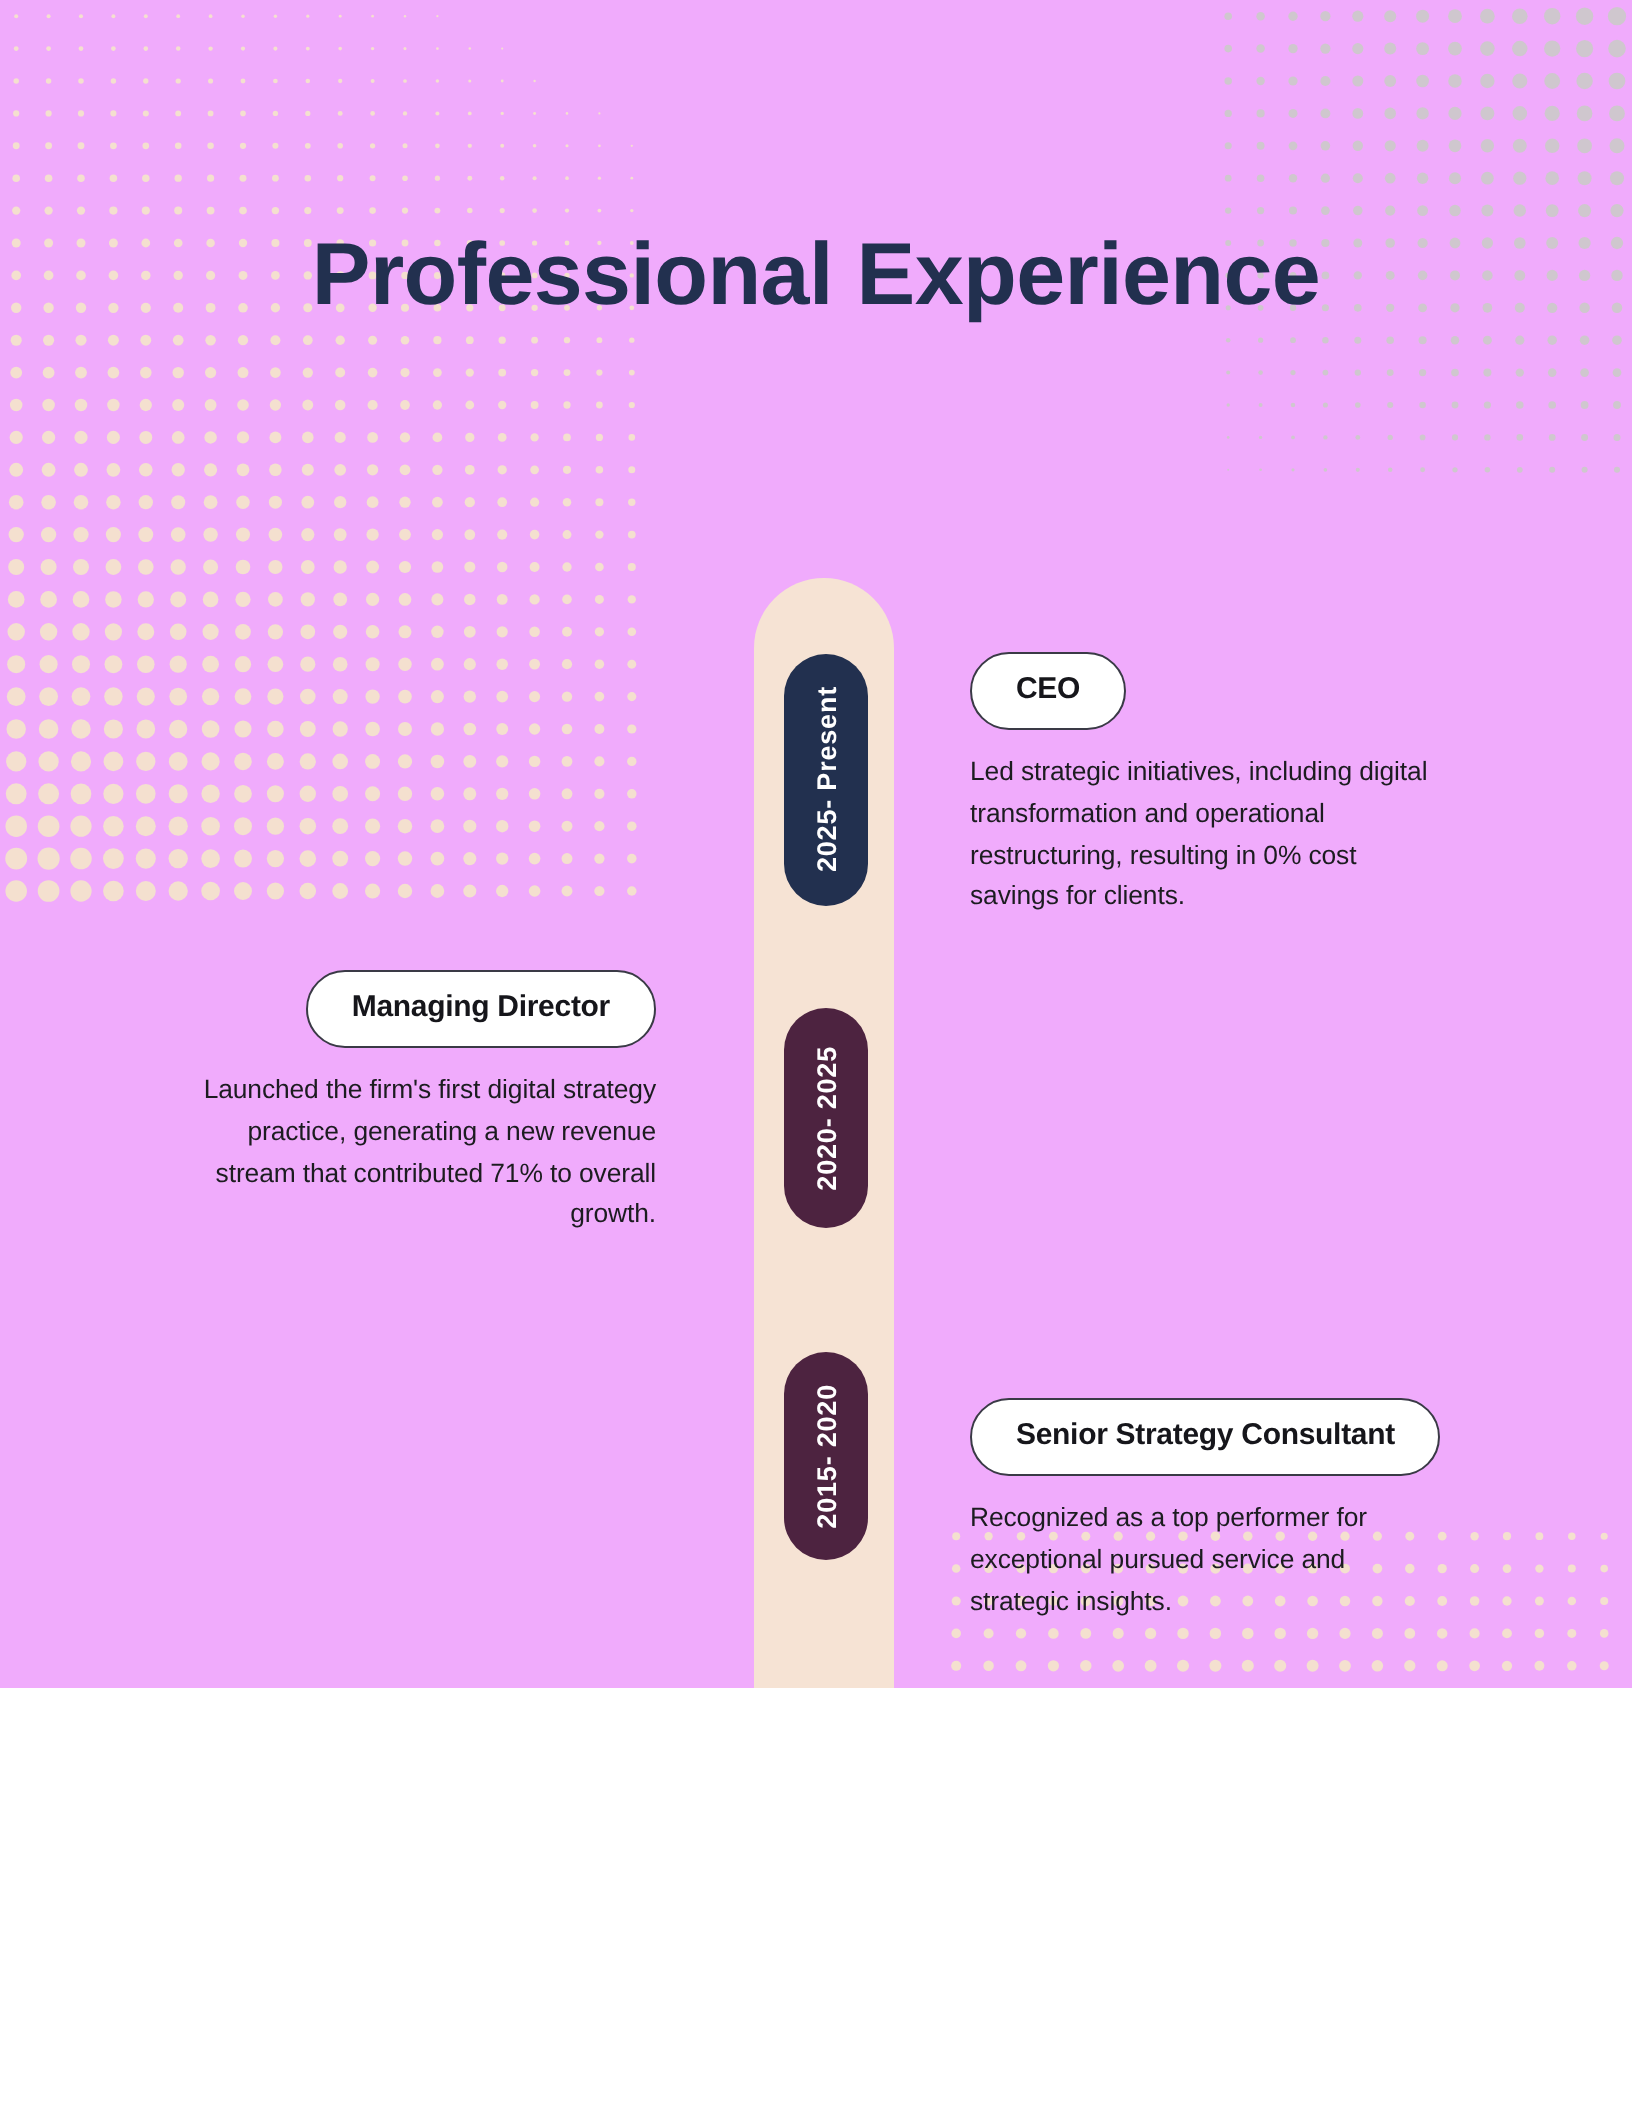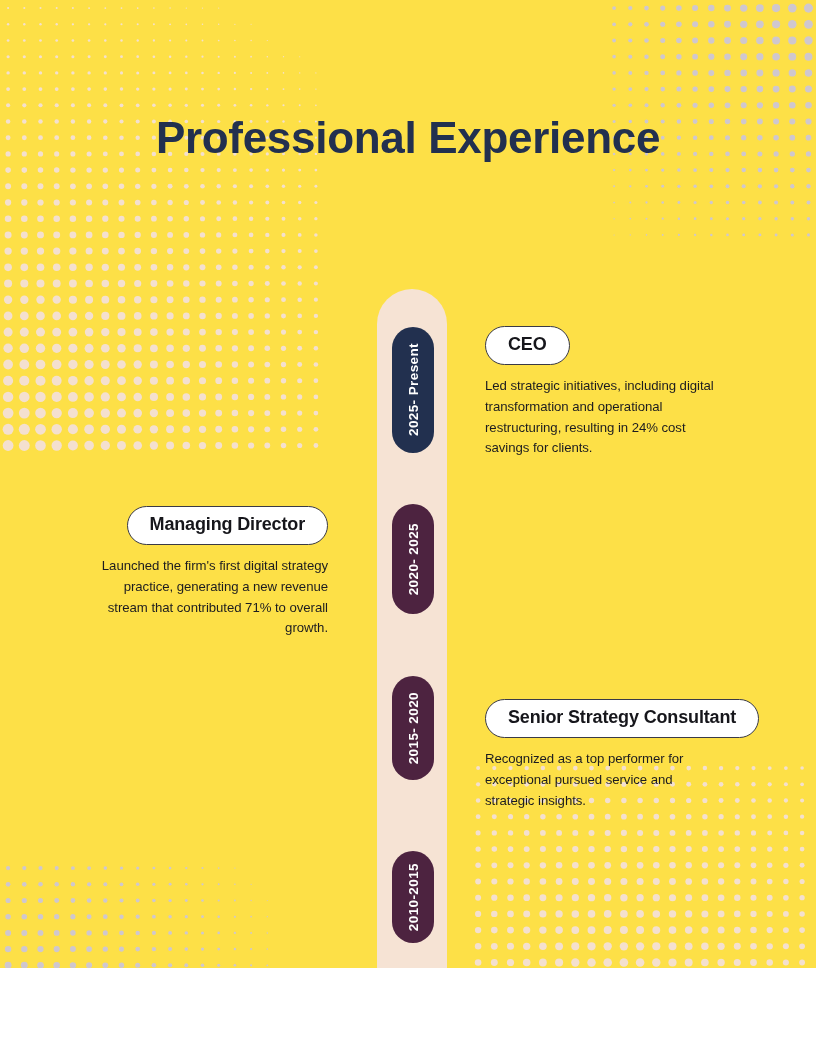--- a/index.html
+++ b/index.html
@@ -9,23 +9,23 @@
     background: #ffffff;
   }
   body {
     font-family: "Liberation Sans", sans-serif;
     -webkit-font-smoothing: antialiased;
   }
 
   #page {
     position: relative;
     width: 816px;
-    height: 968px;
+    height: 844px;
     overflow: hidden;
-    background: #fde047;
+    background: #f0abfc;
   }
 
   
   .halftone {
     position: absolute;
     pointer-events: none;
   }
   .halftone svg { display: block; }
 
   #dots-top-left    { left: 0px;   top: 0px;    width: 330px; height: 460px; }
@@ -89,21 +89,21 @@
 
   .role-capsule {
     display: inline-block;
     border: 1.4px solid #3a3a46;
     border-radius: 20px;
     background: #ffffff;
     padding: 9px 22px 10px 22px;
     box-sizing: border-box;
   }
   .role-capsule-label {
-    font-size: 18px;
+    font-size: 15px;
     font-weight: bold;
     color: #16161b;
     letter-spacing: -0.15px;
     white-space: nowrap;
     line-height: 17px;
   }
 
   .entry-desc {
     margin-top: 11px;
     font-size: 13.2px;
@@ -1470,24 +1470,24 @@
     <span class="date-pill-label">2015- 2020</span>
   </div>
   <div class="date-pill" id="pill-3" style="top: 851px; height: 92px; background: rgb(77, 35, 64);">
     <span class="date-pill-label">2010-2015</span>
   </div>
 
   <div class="entry entry-right" id="entry-0" style="left:485px; top:326px; width:240px;">
     <div class="role-capsule">
       <span class="role-capsule-label">CEO</span>
     </div>
-    <div class="entry-desc">Led strategic initiatives, including digital transformation and operational restructuring, resulting in 24% cost savings for clients.</div>
+    <div class="entry-desc">Led strategic initiatives, including digital transformation and operational restructuring, resulting in 0% cost savings for clients.</div>
   </div>
 
-  <div class="entry entry-left" id="entry-1" style="left:88px; top:506px; width:240px;">
+  <div class="entry entry-left" id="entry-1" style="left:88px; top:485px; width:240px;">
     <div class="role-capsule">
       <span class="role-capsule-label">Managing Director</span>
     </div>
     <div class="entry-desc">Launched the firm's first digital strategy practice, generating a new revenue stream that contributed 71% to overall growth.</div>
   </div>
 
   <div class="entry entry-right" id="entry-2" style="left:485px; top:699px; width:240px;">
     <div class="role-capsule">
       <span class="role-capsule-label">Senior Strategy Consultant</span>
     </div>

